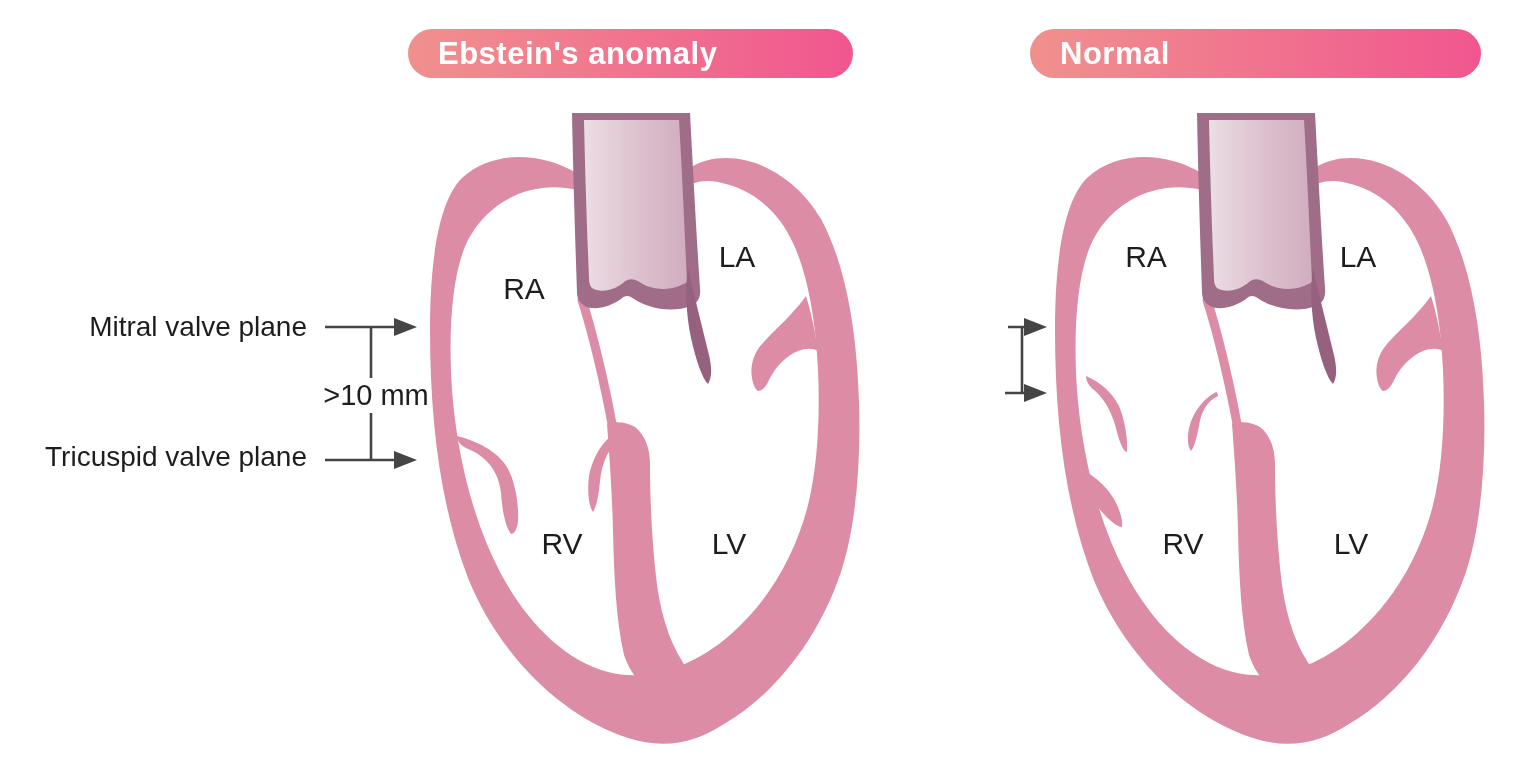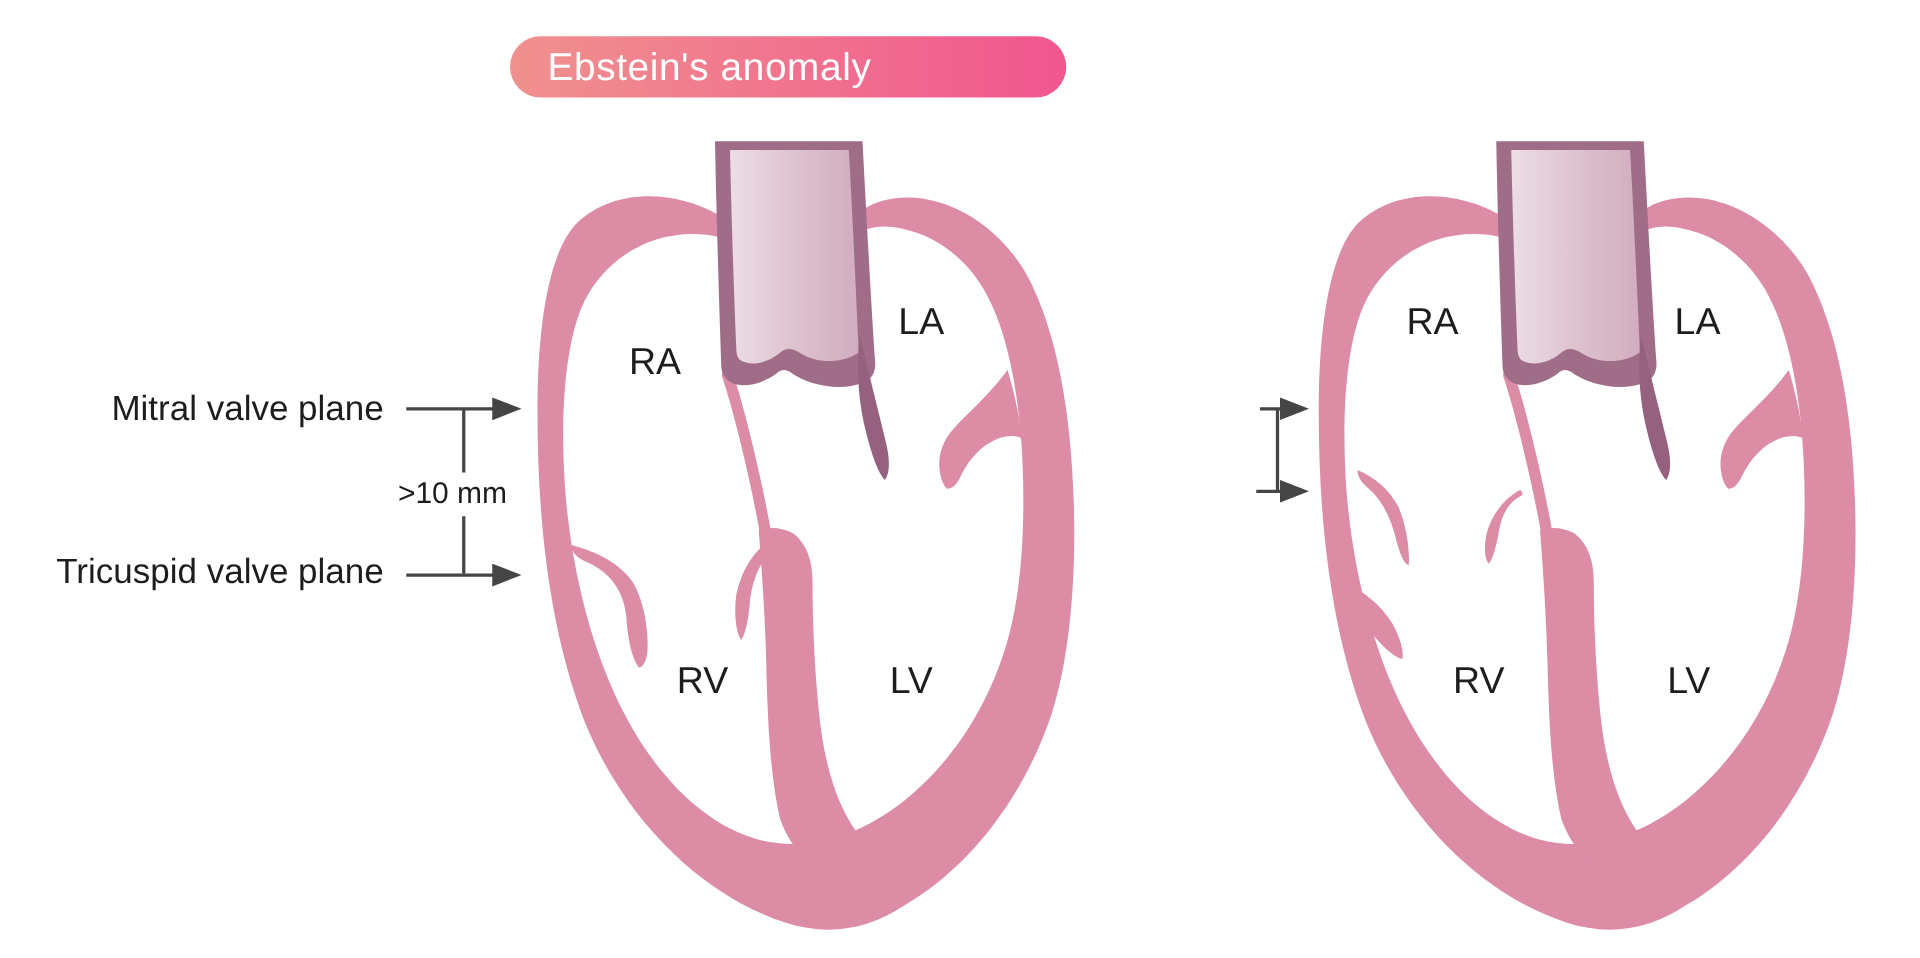--- a/index.html
+++ b/index.html
@@ -6,45 +6,48 @@
   #canvas{
     position:relative;
     width:1536px;height:766px;
     background:#ffffff;
     overflow:hidden;
     font-family:"Liberation Sans", sans-serif;
   }
   #art{position:absolute;left:0;top:0;}
   .banner{
     position:absolute;top:29px;height:49px;border-radius:25px;
-    color:#ffffff;font-size:31px;line-height:49px;font-weight:400;
+    color:#ffffff;font-size:31px;line-height:49px;font-weight:700;
     letter-spacing:0.5px;
   }
   .banner span{padding-left:30px;}
   #banner-ebstein{left:408px;width:445px;}
   #banner-normal{left:1030px;width:451px;}
   .ann-text{
     position:absolute;color:#1d1d1d;font-size:28px;line-height:30px;
     white-space:nowrap;
   }
   #ann-mitral{right:1229px;top:312px;text-align:center;}
   #ann-tricuspid{right:1229px;top:442px;text-align:right;margin-left:26px;}
-  #ann-distance{left:362px;top:380px;transform:translateX(-50%);font-size:24px;}
+  #ann-distance{left:376px;top:380px;transform:translateX(-50%);font-size:29px;}
   svg text{
     font-family:"Liberation Sans", sans-serif;
     font-size:30px;fill:#1d1d1d;text-anchor:middle;
   }
 </style>
 </head>
 <body>
 
 <div id="canvas">
 
   <div class="banner" id="banner-ebstein" style="background: linear-gradient(90deg, rgb(240, 145, 142), rgb(241, 86, 143)); color: rgb(255, 255, 255);">
     <span>Ebstein's anomaly</span>
+  </div>
+  <div class="banner" id="banner-normal" style="background: linear-gradient(90deg, rgb(240, 145, 142), rgb(241, 86, 143)); color: rgb(255, 255, 255);">
+    <span>Normal</span>
   </div>
 
   <div class="ann-text" id="ann-mitral">Mitral valve plane</div>
   <div class="ann-text" id="ann-distance">&gt;10 mm</div>
   <div class="ann-text" id="ann-tricuspid">Tricuspid valve plane</div>
 
   <svg id="art" width="1536" height="766" viewBox="0 0 1536 766">
     <defs>
       <linearGradient id="aortaFill" x1="0" y1="0" x2="1" y2="0">
         <stop offset="0" stop-color="#ecdde4"></stop>

